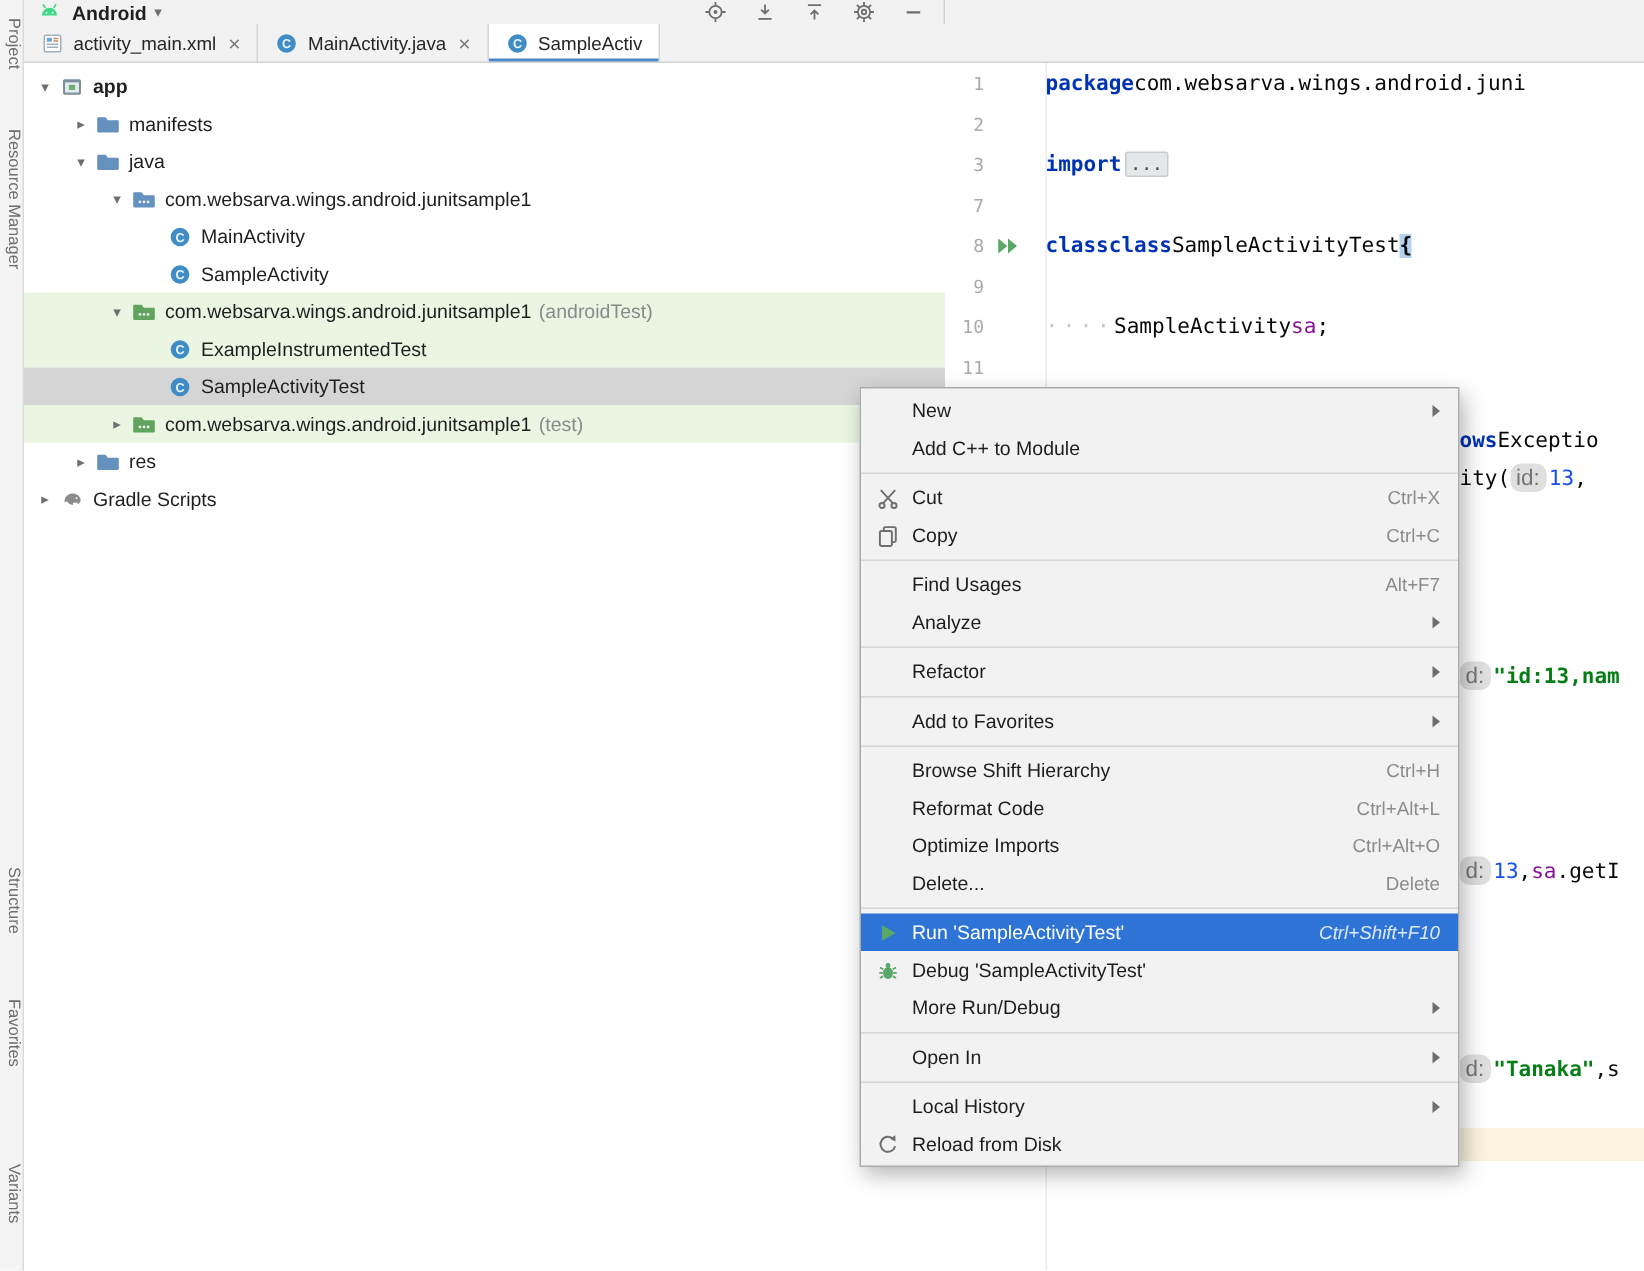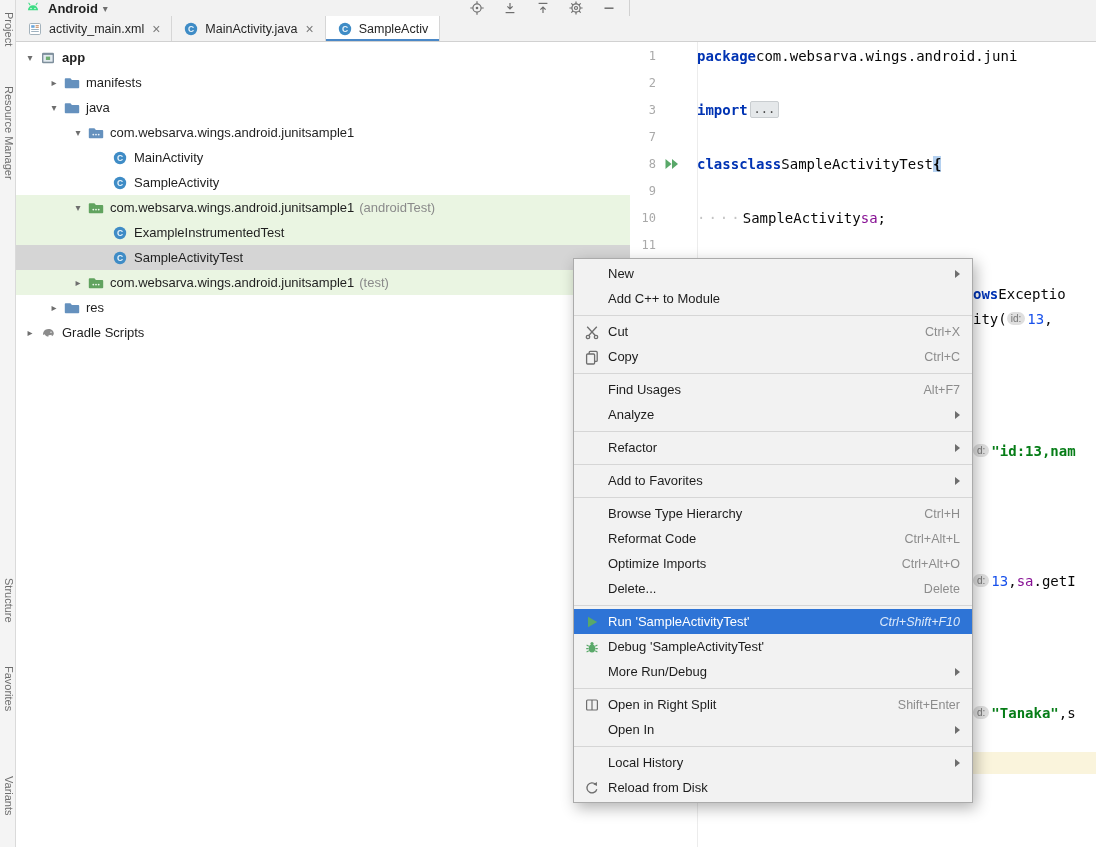--- a/index.html
+++ b/index.html
@@ -53,21 +53,21 @@
   .code-text{padding-left:0;display:flex;align-items:flex-end;}
   .seg-kw{color:#0033B3;font-weight:bold;}
   .seg-plain{color:#080808;}
   .seg-str{color:#067D17;font-weight:bold;}
   .seg-num{color:#1750EB;}
   .seg-field{color:#871094;}
   .seg-ws{color:#C4C4C4;letter-spacing:3px;}
   .seg-fold{background:#E5E8EA;color:#4C4C4C;border:1px solid #C9CDD0;border-radius:2px;
             padding:0 3px;font-size:12px;line-height:15px;margin-left:2px;}
   .seg-brace{background:#B5D1F0;color:#080808;font-weight:bold;}
-  .seg-hint{background:#DFDFDF;color:#757575;border-radius:7px;padding:1px 4px;font-size:10px;
+  .seg-hint{background:#DFDFDF;color:#757575;border-radius:7px;padding:1px 4px;font-size:15px;
             font-family:"Liberation Sans",sans-serif;margin-right:2px;}
   .fragments{position:absolute;left:342px;top:0;right:0;bottom:0;}
   .fragment{position:absolute;left:0;right:0;height:27px;display:flex;align-items:center;
             white-space:nowrap;overflow:hidden;}
   .fragment-highlight{position:absolute;left:0;right:0;height:22px;background:#FAF4DC;}
 
   
   .context-menu{position:absolute;left:573px;top:258px;width:400px;box-sizing:border-box;
                 background:#F2F2F2;border:1px solid #ABABAB;box-shadow:3px 5px 14px rgba(0,0,0,.3);
                 padding:2px 0;z-index:20;cursor:default;}
@@ -485,21 +485,21 @@
     </div>
     <div class="menu-sep"></div>
     <div class="menu-item">
       <span class="menu-icon"></span>
       <span class="menu-label">Add to Favorites</span>
       <span class="submenu-arrow"></span>
     </div>
     <div class="menu-sep"></div>
     <div class="menu-item">
       <span class="menu-icon"></span>
-      <span class="menu-label">Browse Type Hierarchy</span>
+      <span class="menu-label">Browse Shift Hierarchy</span>
       <span class="menu-shortcut">Ctrl+H</span>
     </div>
     <div class="menu-item">
       <span class="menu-icon"></span>
       <span class="menu-label">Reformat Code</span>
       <span class="menu-shortcut">Ctrl+Alt+L</span>
     </div>
     <div class="menu-item">
       <span class="menu-icon"></span>
       <span class="menu-label">Optimize Imports</span>
@@ -532,32 +532,20 @@
       </span>
       <span class="menu-label">Debug 'SampleActivityTest'</span>
     </div>
     <div class="menu-item">
       <span class="menu-icon"></span>
       <span class="menu-label">More Run/Debug</span>
       <span class="submenu-arrow"></span>
     </div>
     <div class="menu-sep"></div>
     <div class="menu-item">
-      <span class="menu-icon">
-        <svg width="16" height="16" viewBox="0 0 16 16">
-          <g fill="none" stroke="#6E6E6E" stroke-width="1.2">
-            <rect x="2.6" y="3" width="10.8" height="10" rx="1"></rect>
-            <path d="M8 3v10"></path>
-          </g>
-        </svg>
-      </span>
-      <span class="menu-label">Open in Right Split</span>
-      <span class="menu-shortcut">Shift+Enter</span>
-    </div>
-    <div class="menu-item">
       <span class="menu-icon"></span>
       <span class="menu-label">Open In</span>
       <span class="submenu-arrow"></span>
     </div>
     <div class="menu-sep"></div>
     <div class="menu-item">
       <span class="menu-icon"></span>
       <span class="menu-label">Local History</span>
       <span class="submenu-arrow"></span>
     </div>

